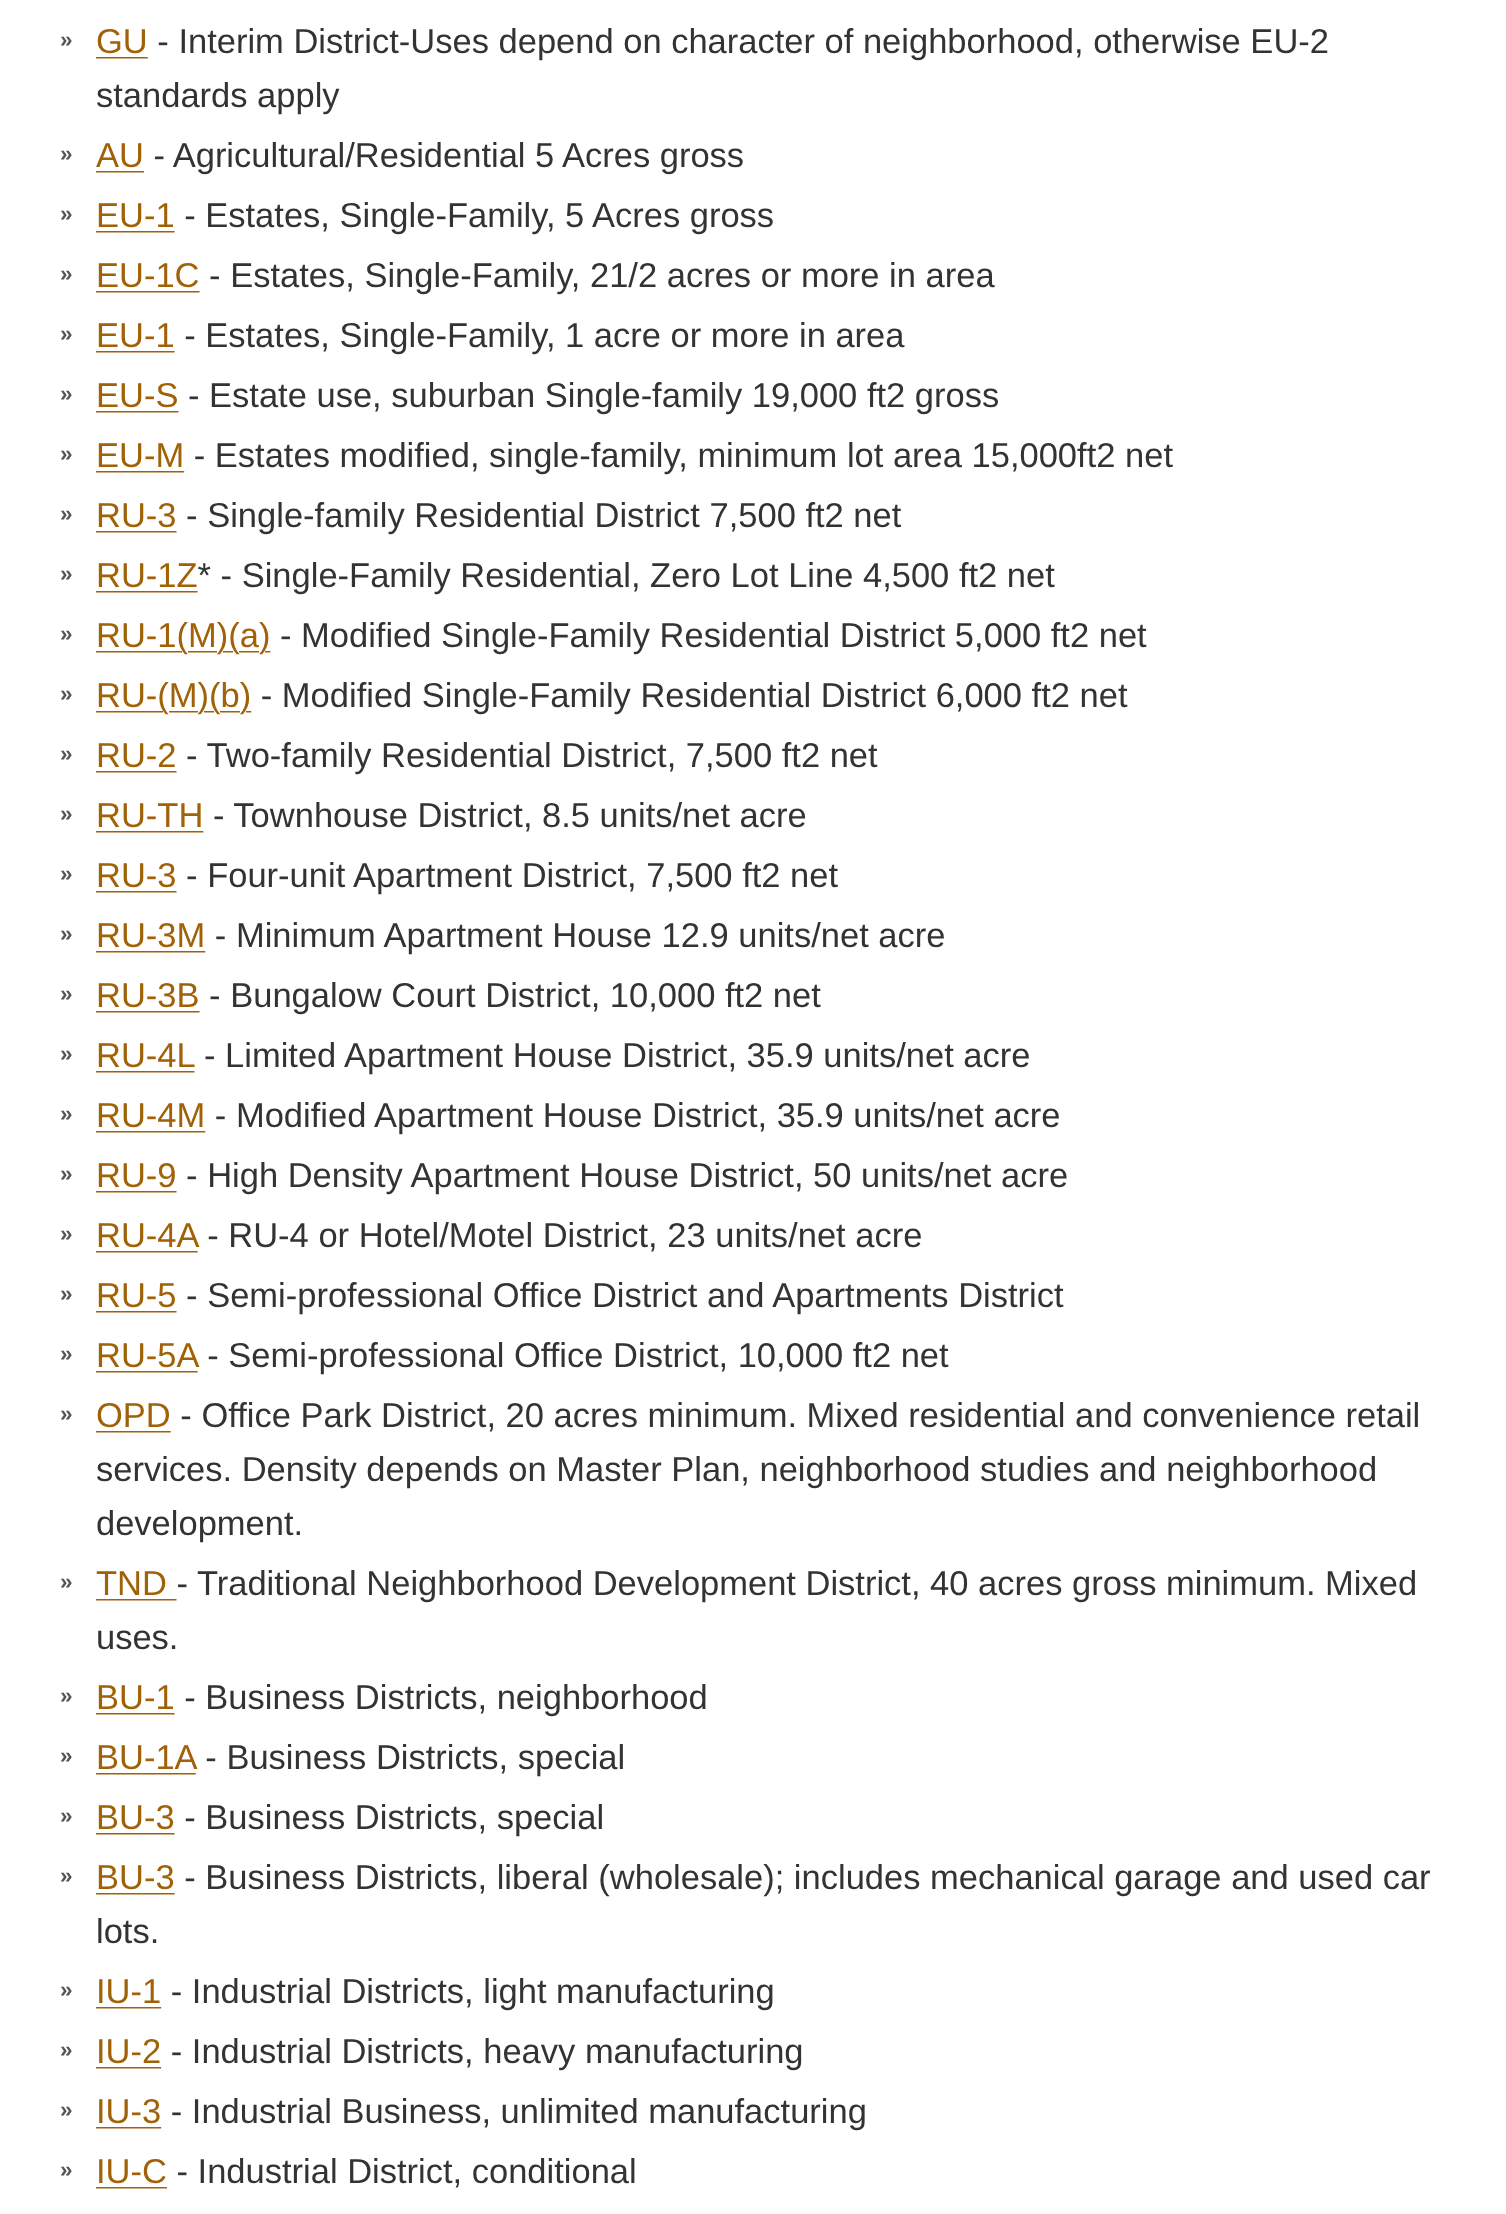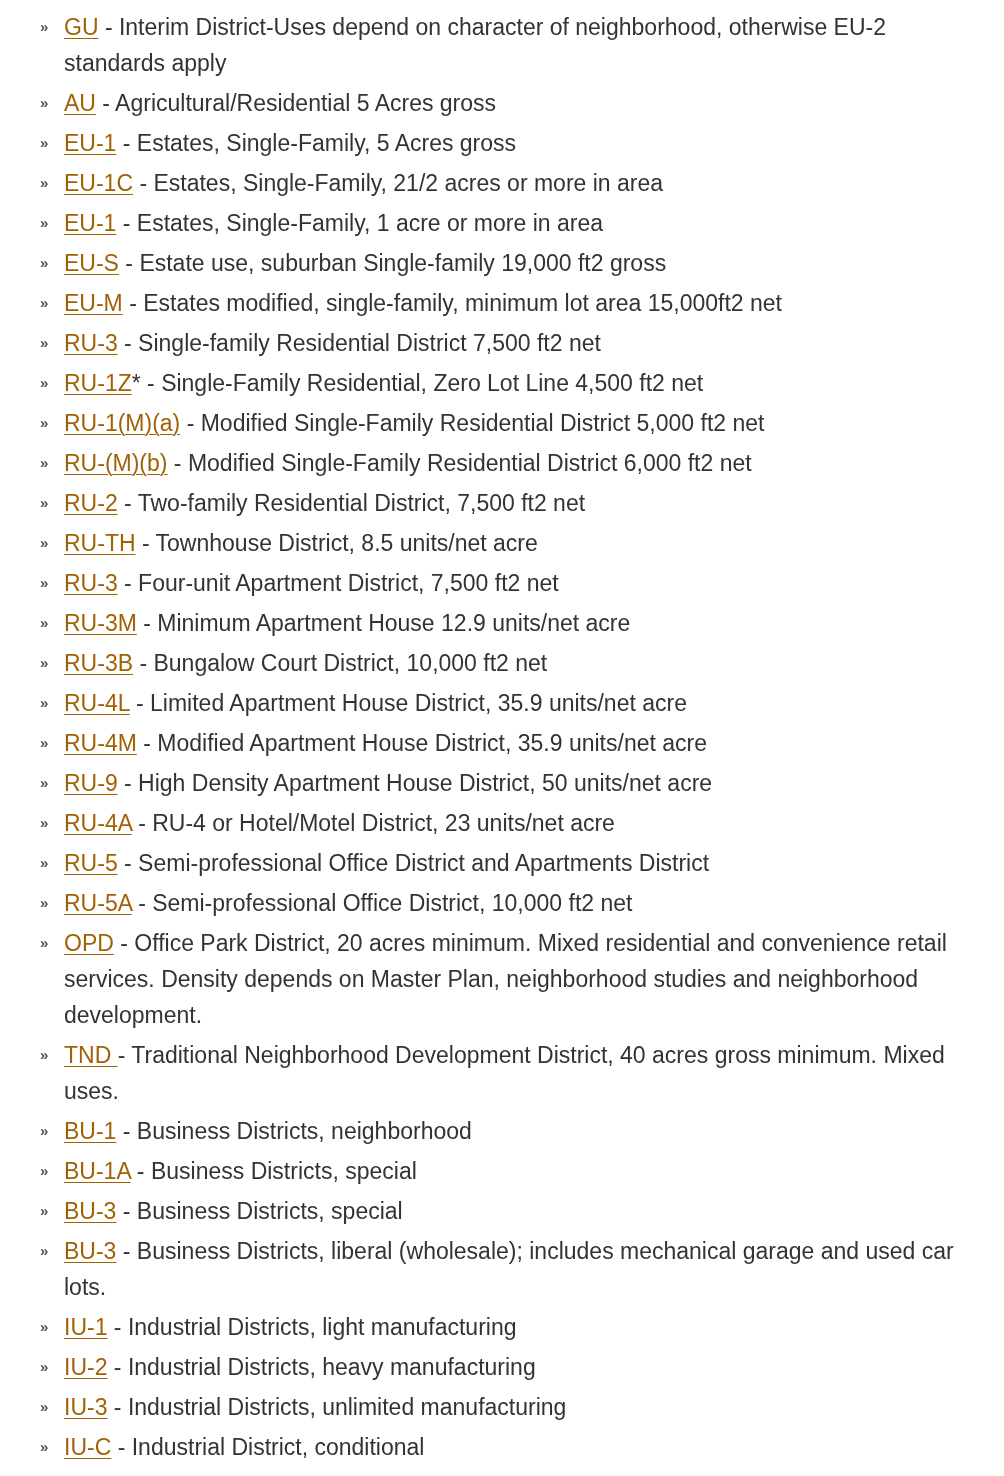--- a/index.html
+++ b/index.html
@@ -193,20 +193,20 @@
     <a class="code-link">IU-1</a><span class="desc"></span><span class="desc"> - Industrial Districts, light manufacturing</span>
   </li>
 
   <li class="zoning-item">
     <span class="bullet">»</span>
     <a class="code-link">IU-2</a><span class="desc"></span><span class="desc"> - Industrial Districts, heavy manufacturing</span>
   </li>
 
   <li class="zoning-item">
     <span class="bullet">»</span>
-    <a class="code-link">IU-3</a><span class="desc"></span><span class="desc"> - Industrial Districts, unlimited manufacturing</span>
+    <a class="code-link">IU-3</a><span class="desc"></span><span class="desc"> - Industrial Business, unlimited manufacturing</span>
   </li>
 
   <li class="zoning-item">
     <span class="bullet">»</span>
     <a class="code-link">IU-C</a><span class="desc"></span><span class="desc"> - Industrial District, conditional</span>
   </li>
 </ul>
 
 </body></html>

